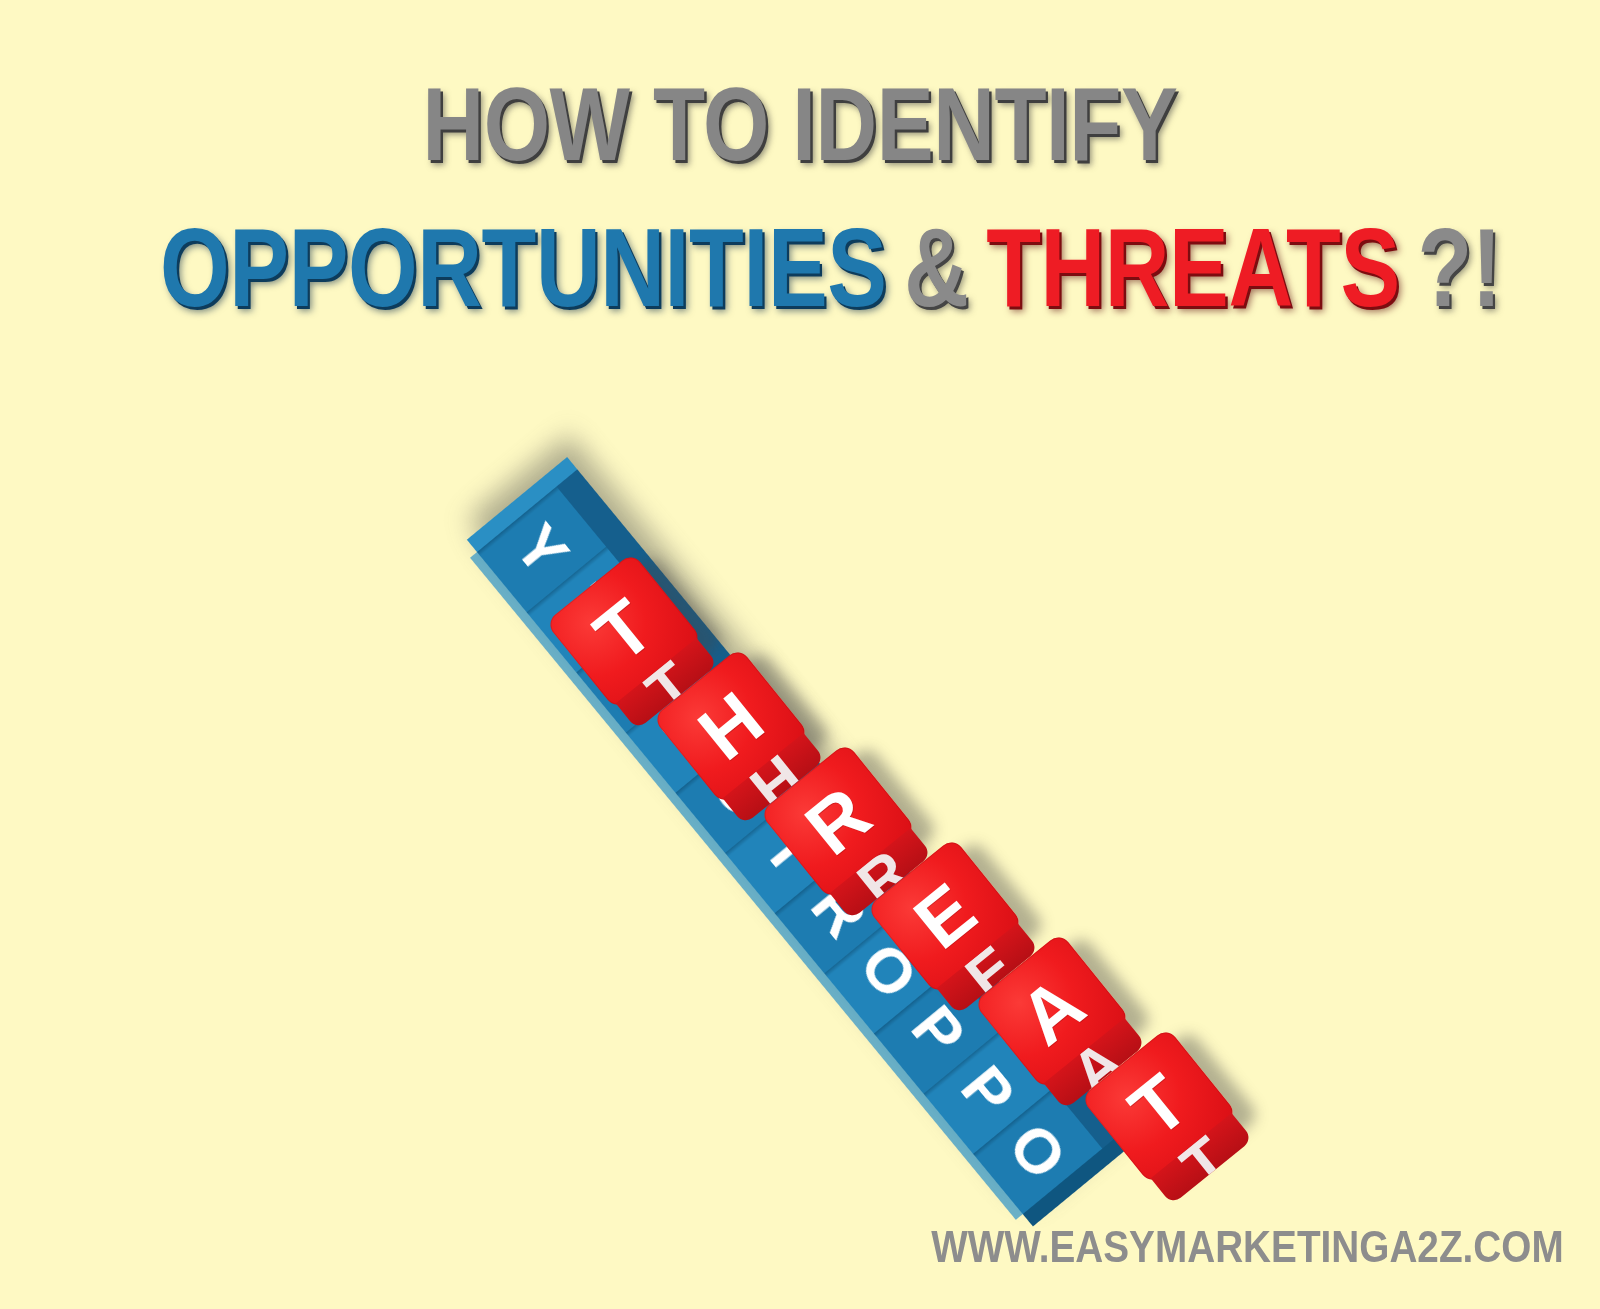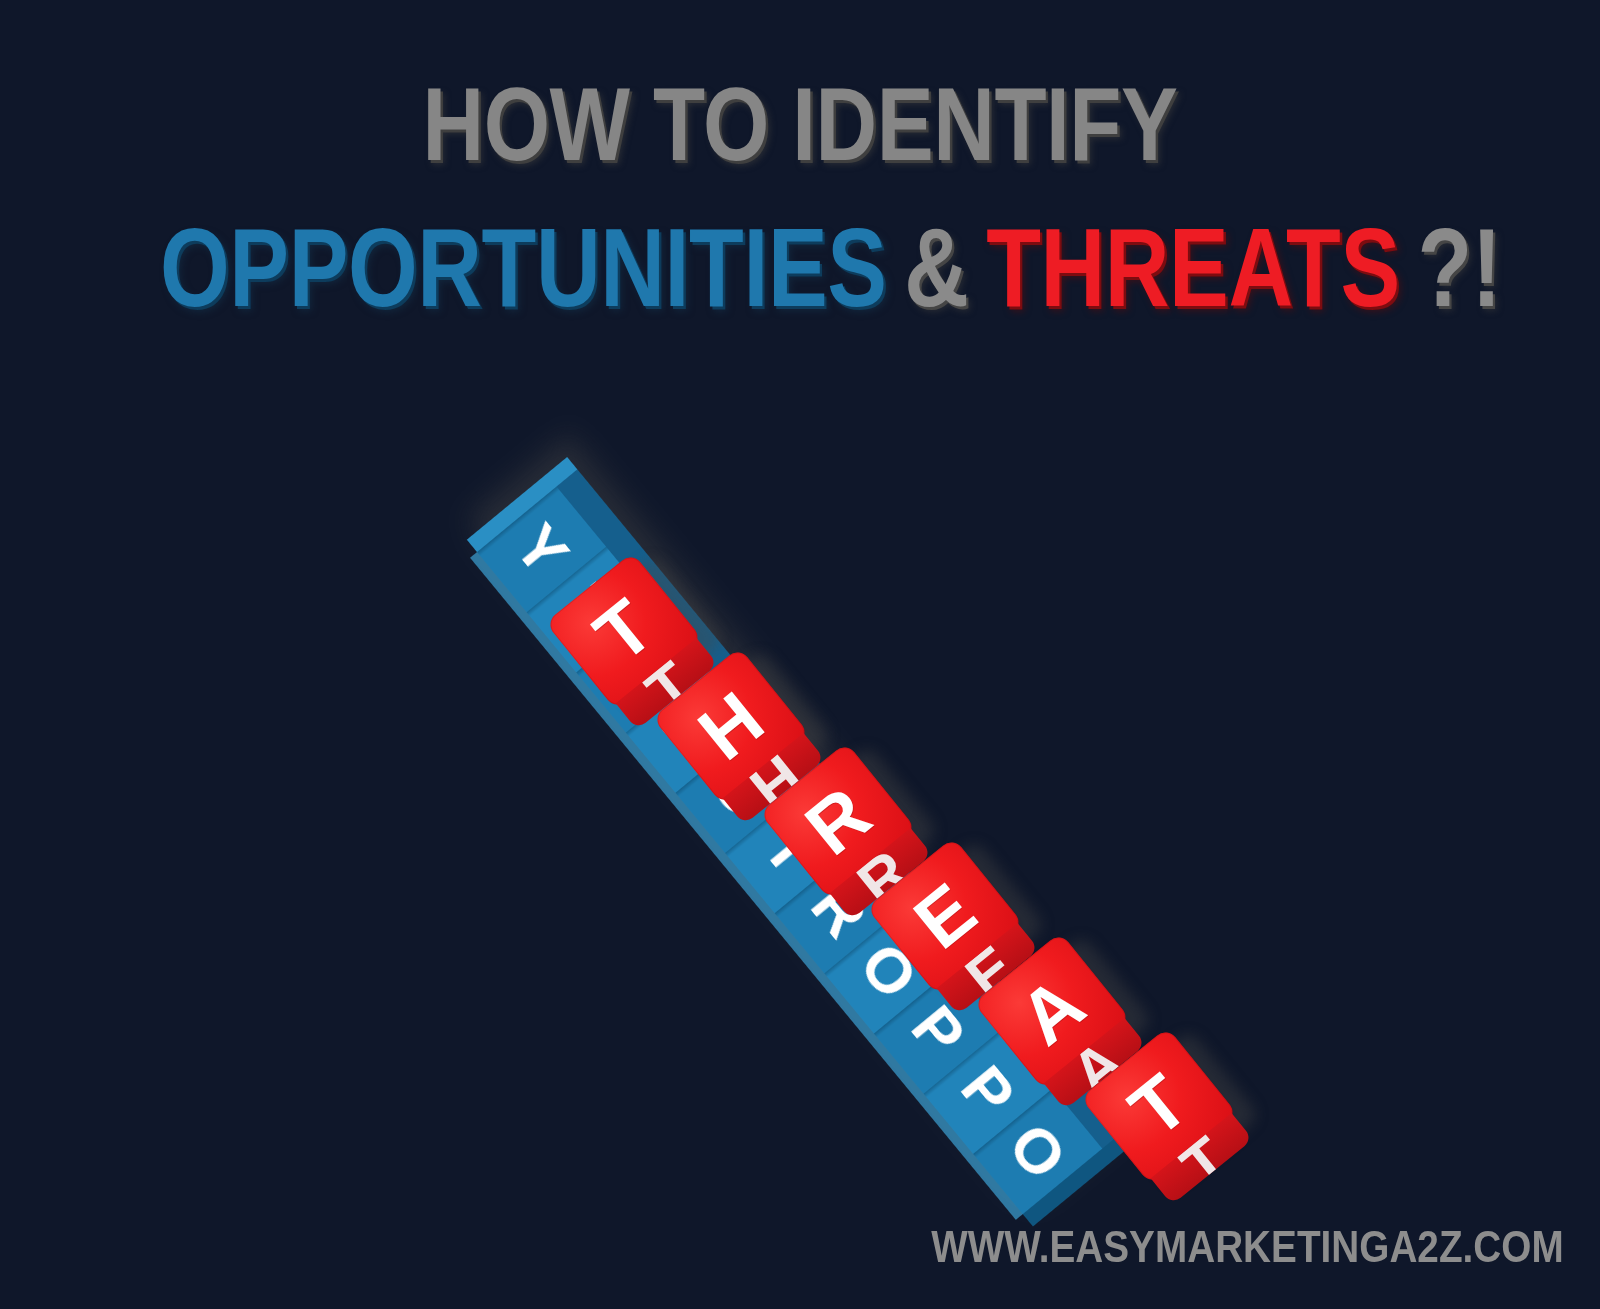--- a/index.html
+++ b/index.html
@@ -9,21 +9,21 @@
     background: #ffffff;
   }
   body {
     font-family: "Liberation Sans", sans-serif;
   }
 
   #canvas {
     position: relative;
     width: 1600px;
     height: 1309px;
-    background: #0f172a;
+    background: #fef9c3;
     overflow: hidden;
   }
 
   
   .headline {
     position: absolute;
     left: 0;
     width: 1600px;
     text-align: center;
     font-family: "Liberation Sans Narrow", "Liberation Sans", sans-serif;

